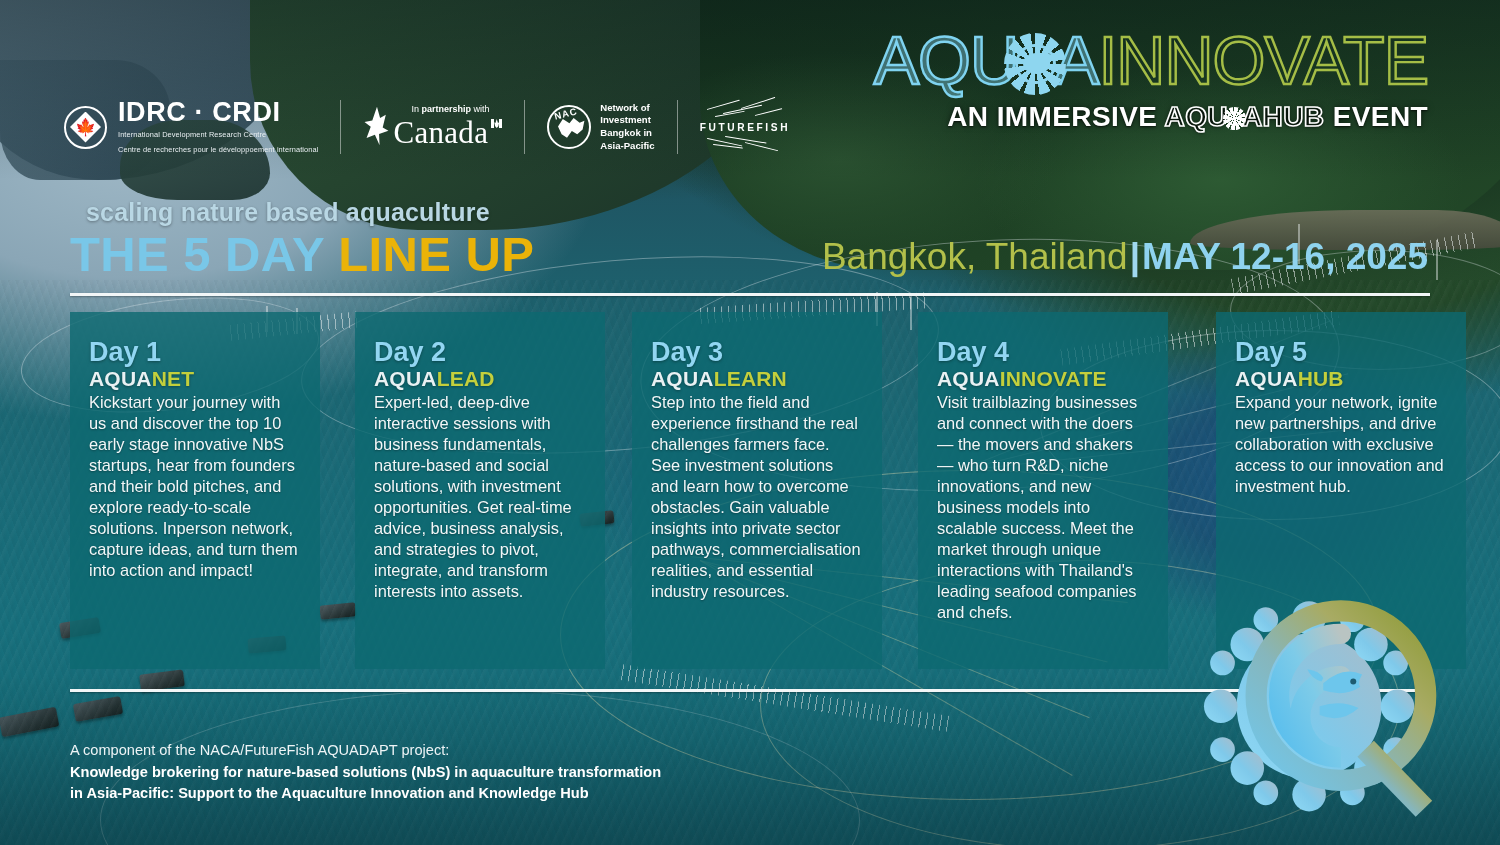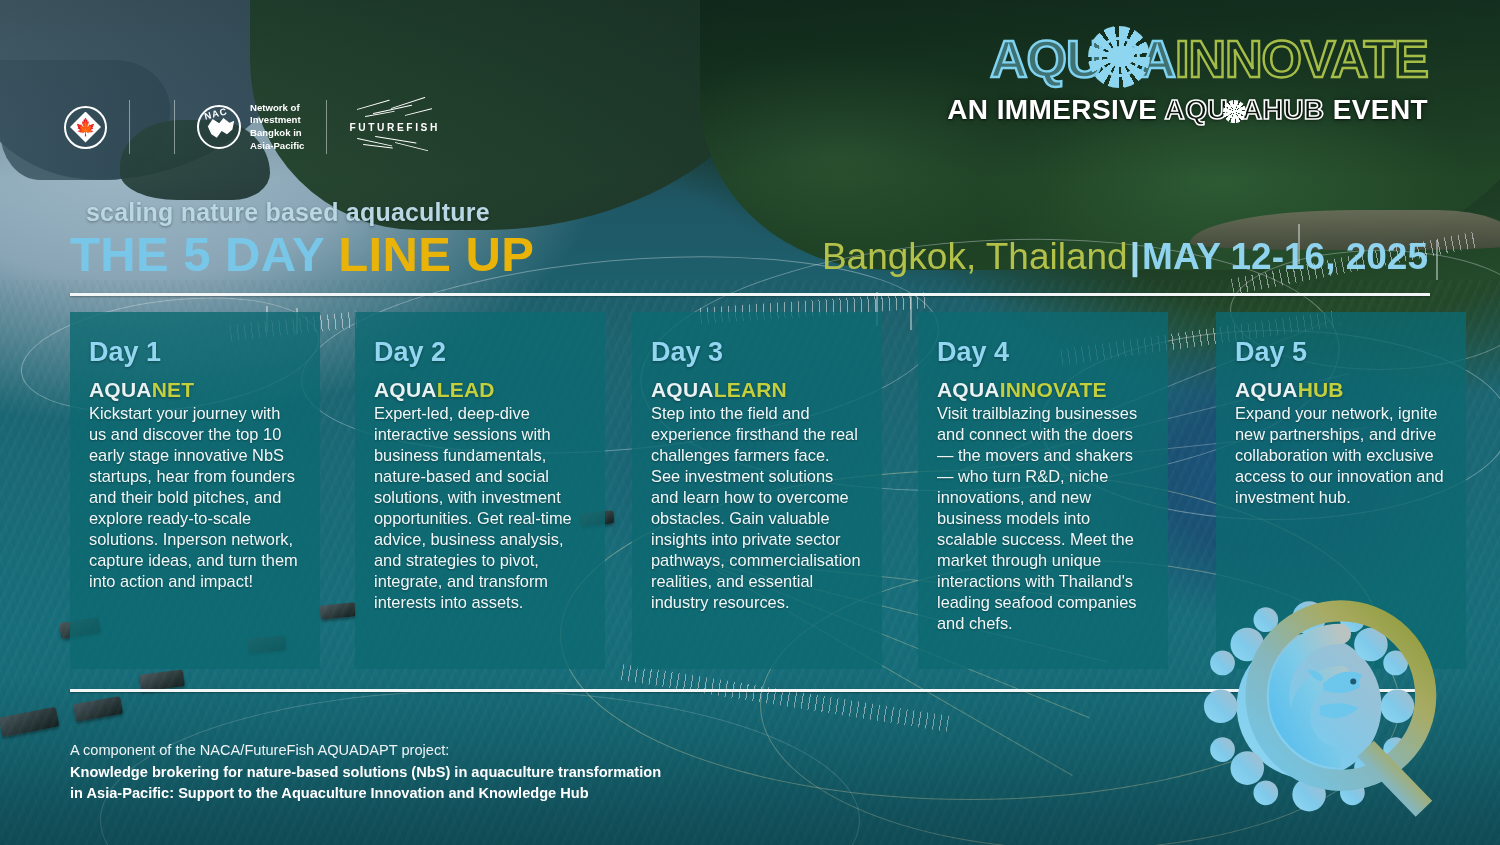--- a/index.html
+++ b/index.html
@@ -200,21 +200,21 @@
   .ff-fish{ width:88px; height:15px; position:relative; }
   .ff-fish span{
     position:absolute; height:1.4px; background:#fff; border-radius:1px; transform-origin:left;
   }
 
   
   .wordmark{
     position:absolute; right:72px; top:26px; text-align:right;
   }
   .wm-main{
-    font-size:52px; font-weight:bold; letter-spacing:-1px; line-height:1;
+    font-size:68px; font-weight:normal; letter-spacing:-1px; line-height:1;
     white-space:nowrap;
     font-family:"Liberation Sans", sans-serif;
   }
   .wm-main .aqua{
     color:transparent;
     -webkit-text-stroke:2.4px #7fd3f0;
     text-shadow:0 0 1px rgba(127,211,240,.4);
   }
   .wm-main .inno{
     color:transparent;
@@ -298,21 +298,21 @@
     position:absolute; width:250px; height:357px;
     background:rgba(12,105,112,.80);
     padding:26px 19px 0 19px;
     overflow:hidden;
   }
   .card .dnum{
     font-size:27px; font-weight:bold; color:#92d6f2; line-height:1.05;
     text-shadow:0 1px 3px rgba(0,0,0,.35);
   }
   .card .dname{
-    font-size:21px; font-weight:bold; line-height:1.1; margin-top:12px;
+    font-size:21px; font-weight:bold; line-height:1.1; margin-top:1px;
     letter-spacing:.2px;
     text-shadow:0 1px 3px rgba(0,0,0,.35);
   }
   .card .dname .w1{ color:#e9f1f3; }
   .card .dname .w2{ color:#c3cf3c; }
   .card .dbody{
     margin-top:2px; font-size:16.4px; line-height:1.28; color:#f2f7f8;
     text-shadow:0 1px 2px rgba(0,0,0,.35);
   }
 
@@ -394,24 +394,34 @@
   <div class="content">
 
     <div class="logobar">
 
       <div class="idrc">
         <div class="idrc-mark">
           <div class="ring"></div>
             <div class="lens"></div>
           <div class="leaf">🍁</div>
         </div>
+        <div class="idrc-txt">
+          <div class="big">IDRC · CRDI</div>
+          <div class="sm">International Development Research Centre</div>
+          <div class="sm">Centre de recherches pour le développoement international</div>
+        </div>
       </div>
 
       <div class="logo-sep"></div>
 
+      <div class="canada">
+        <div class="partner"><span>In </span><b>partnership</b><span> with</span></div>
+        <div class="flagbit"></div>
+        <div class="word"><span>Canada</span><span class="mini"></span></div>
+      </div>
 
       <div class="logo-sep"></div>
 
       <div class="naca">
         <div class="naca-mark">
           <div class="nac">NAC</div>
           <div class="map"></div>
         </div>
         <div class="naca-txt">
           <div>Network of</div>

